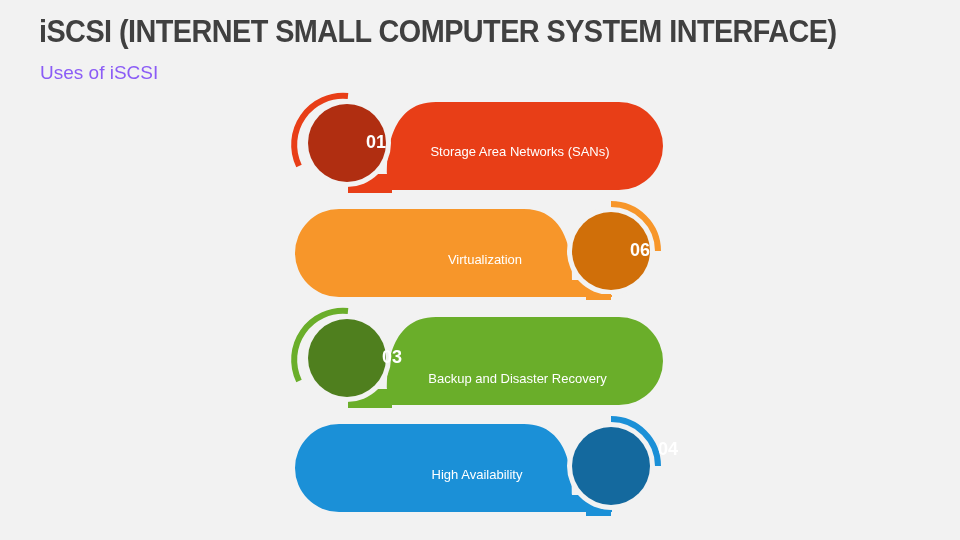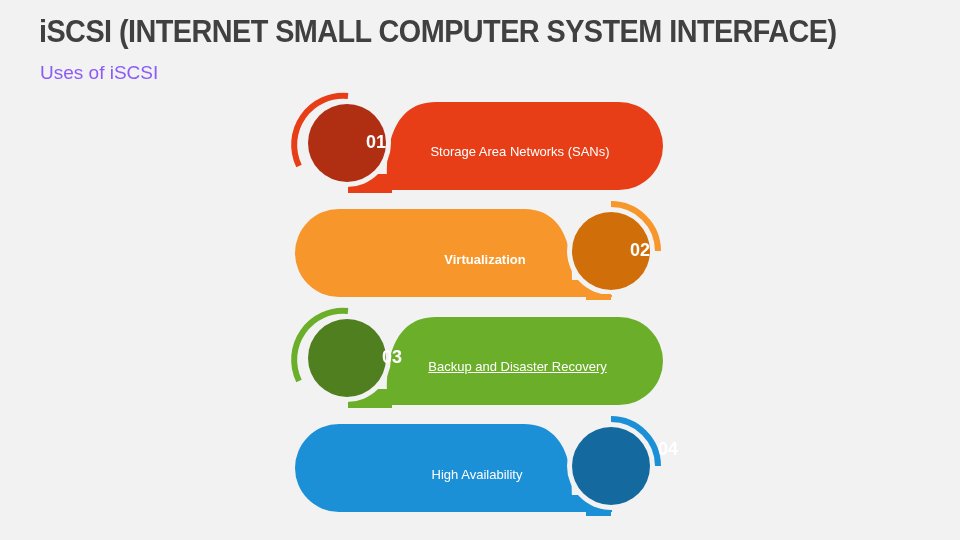--- a/index.html
+++ b/index.html
@@ -60,20 +60,20 @@
     <circle cx="611" cy="466" r="44" fill="#f2f2f2"></circle>
     <circle cx="611" cy="466" r="39" fill="#14699e"></circle>
     <path fill="none" stroke="#1b90d7" stroke-width="6" d="M611,419 A47,47 0 0 1 658,466"></path>
     <path fill="none" stroke="#1b90d7" stroke-width="6" d="M586,513 L611,513"></path>
   </g>
 </svg>
 
 <div class="row-num" style="left:308px; top:132px;">01</div>
 <div class="row-label" style="left:400px; width:240px; top:136px;">Storage Area Networks (SANs)</div>
 
-<div class="row-num" style="left:572px; top:240px;">02</div>
-<div class="row-label" style="left:385px; width:200px; top:244px;font-weight:bold;">Virtualization</div>
+<div class="row-num" style="left:572px; top:240px;">06</div>
+<div class="row-label" style="left:385px; width:200px; top:244px;">Virtualization</div>
 
 <div class="row-num" style="left:324px; top:347px;">03</div>
-<div class="row-label" style="left:400px; width:235px; top:351px;text-decoration:underline;">Backup and Disaster Recovery</div>
+<div class="row-label" style="left:400px; width:235px; top:363px;">Backup and Disaster Recovery</div>
 
 <div class="row-num" style="left:572px; top:439px;padding-left:28px;">04</div>
 <div class="row-label" style="left:377px; width:200px; top:459px;">High Availability</div>
 
 </body></html>

